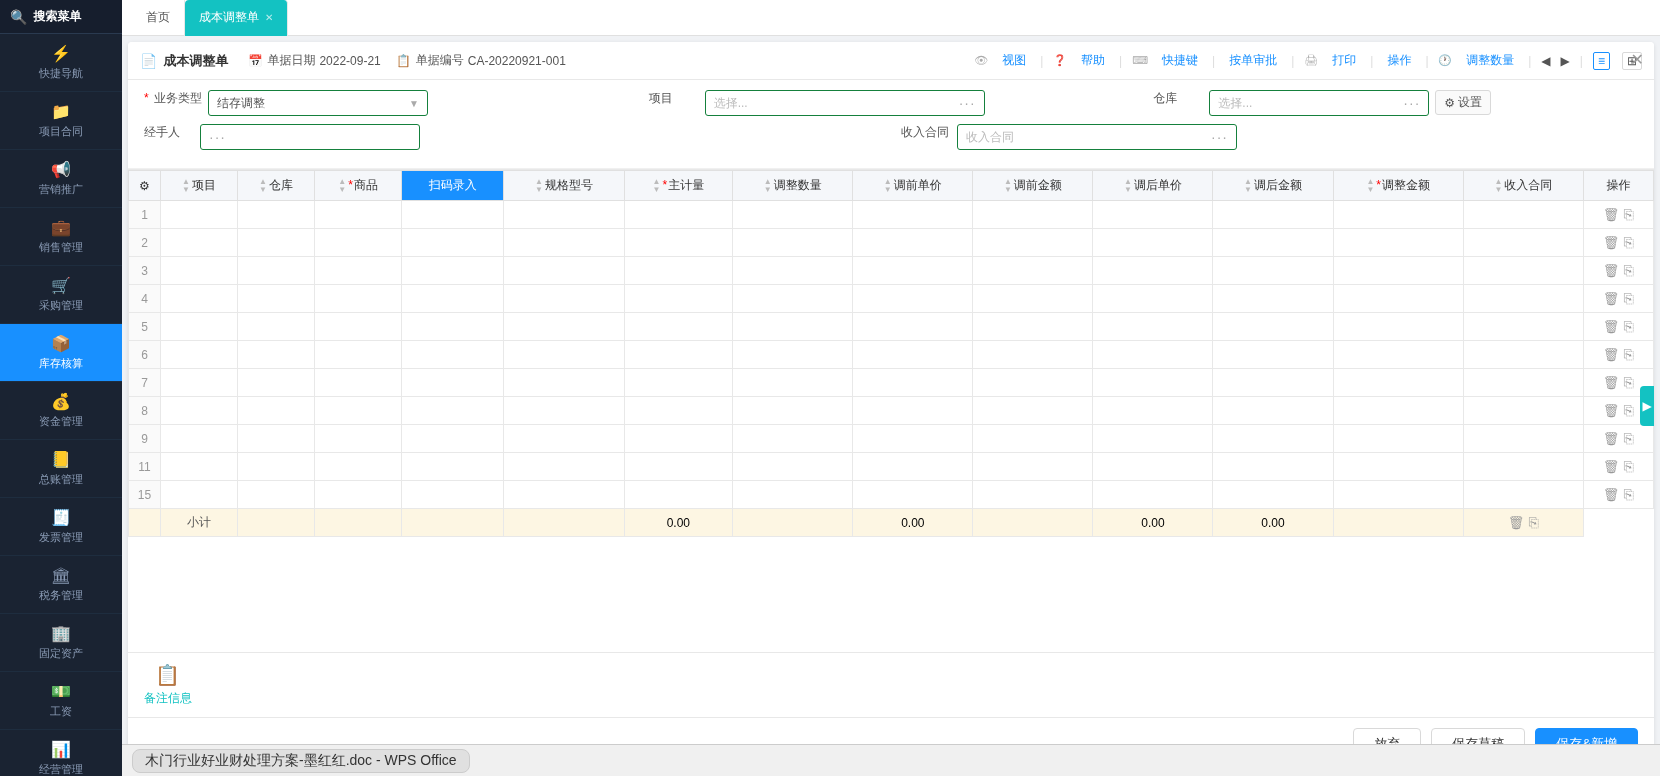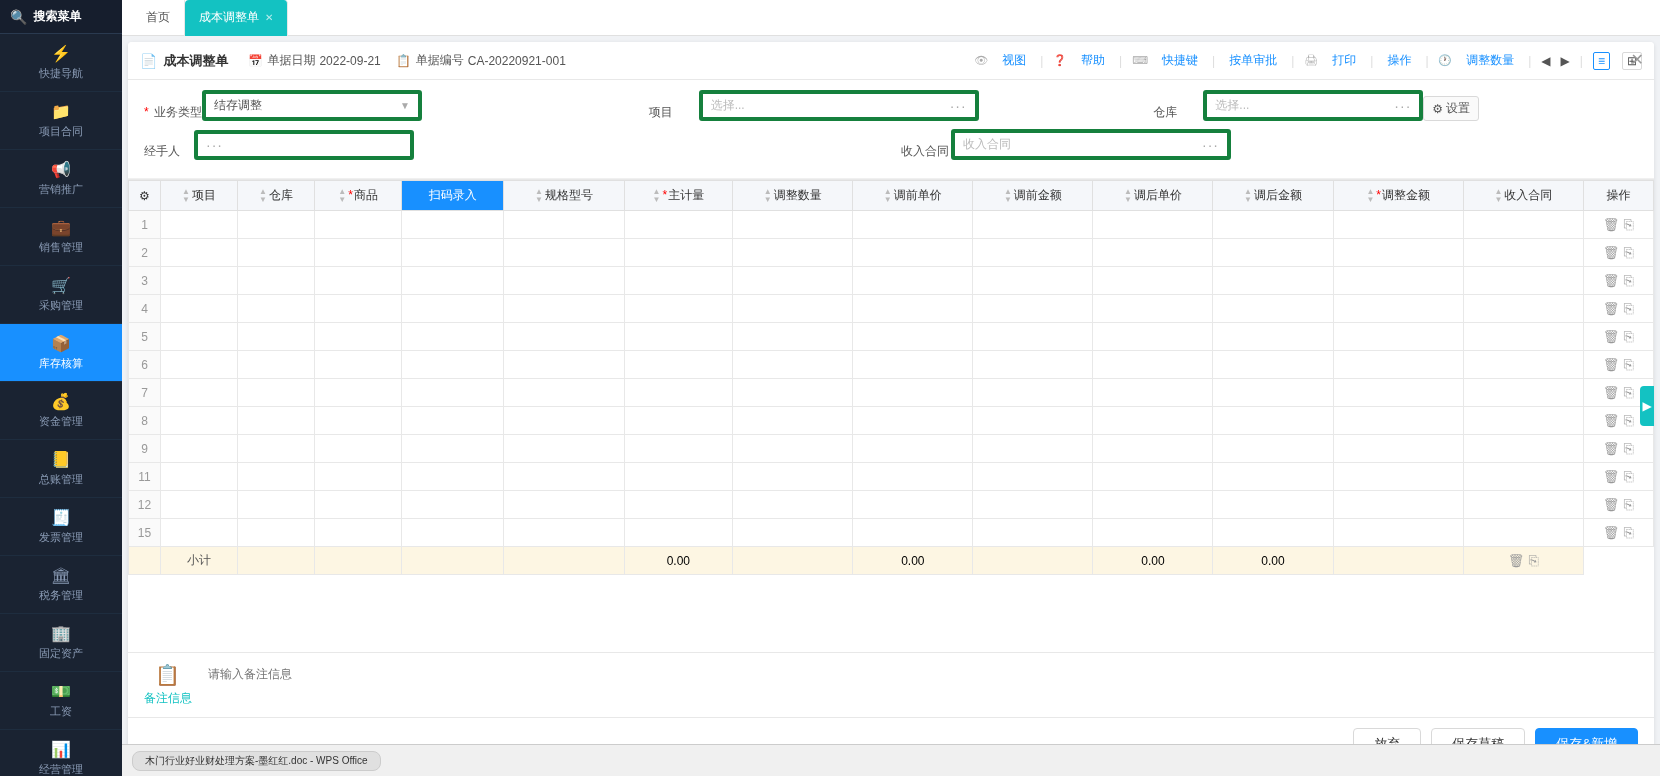--- a/index.html
+++ b/index.html
@@ -135,34 +135,35 @@
       flex-shrink: 0;
     }
     .form-row {
       display: flex;
       align-items: center;
       gap: 20px;
       margin-bottom: 8px;
     }
     .form-field {
       display: flex;
-      align-items: flex-end;
+      align-items: flex-start;
+      gap: 6px;
       flex: 1;
     }
     .form-label {
       color: #555;
       white-space: nowrap;
       min-width: 50px;
     }
     .required-star { color: red; margin-right: 2px; }
     .form-input {
       flex: 1;
       display: flex;
       align-items: center;
-      border: 4px solid #15803d;
+      border: 1px solid #15803d;
       border-radius: 3px;
       padding: 3px 8px;
       min-height: 26px;
       background: #fff;
       cursor: pointer;
       color: #333;
       max-width: 300px;
     }
     .form-input .chevron { margin-left: auto; color: #aaa; font-size: 10px; }
     .form-input .dots { margin-left: auto; color: #aaa; font-size: 14px; letter-spacing: 1px; }
@@ -301,21 +302,21 @@
       display: flex;
       align-items: center;
       height: 32px;
       z-index: 100;
     }
     .taskbar-item {
       background: #e0e0e0;
       border: 1px solid #ccc;
       border-radius: 8px;
       padding: 2px 12px;
-      font-size: 10px;
+      font-size: 14px;
       color: #333;
       cursor: pointer;
     }
 
     
     .right-edge {
       position: absolute;
       right: 0;
       top: 50%;
       transform: translateY(-50%);
@@ -766,37 +767,20 @@
               <td></td>
               <td></td>
               <td></td>
               <td></td>
               <td></td>
               <td></td>
               <td></td>
               <td><span class="op-icon">🗑</span><span class="op-icon">⎘</span></td>
             </tr>
             <tr>
-              <td class="row-num">12</td>
-              <td></td>
-              <td></td>
-              <td></td>
-              <td></td>
-              <td></td>
-              <td></td>
-              <td></td>
-              <td></td>
-              <td></td>
-              <td></td>
-              <td></td>
-              <td></td>
-              <td></td>
-              <td><span class="op-icon">🗑</span><span class="op-icon">⎘</span></td>
-            </tr>
-            <tr>
               <td class="row-num">15</td>
               <td></td>
               <td></td>
               <td></td>
               <td></td>
               <td></td>
               <td></td>
               <td></td>
               <td></td>
               <td></td>
@@ -824,21 +808,20 @@
             </tr>
           </tbody>
       </table>
     </div>
 
     <div class="notes-area">
       <div class="notes-icon-wrapper">
         <span class="notes-icon">📋</span>
         <span>备注信息</span>
       </div>
-      <input type="text" class="notes-input" placeholder="请输入备注信息" style="">
     </div>
 
     <div class="footer">
       <button class="btn">放弃</button>
       <button class="btn btn-save-draft">保存草稿</button>
       <button class="btn btn-primary">保存&amp;新增</button>
     </div>
 
     <div class="right-edge">
       <span>▶</span>

